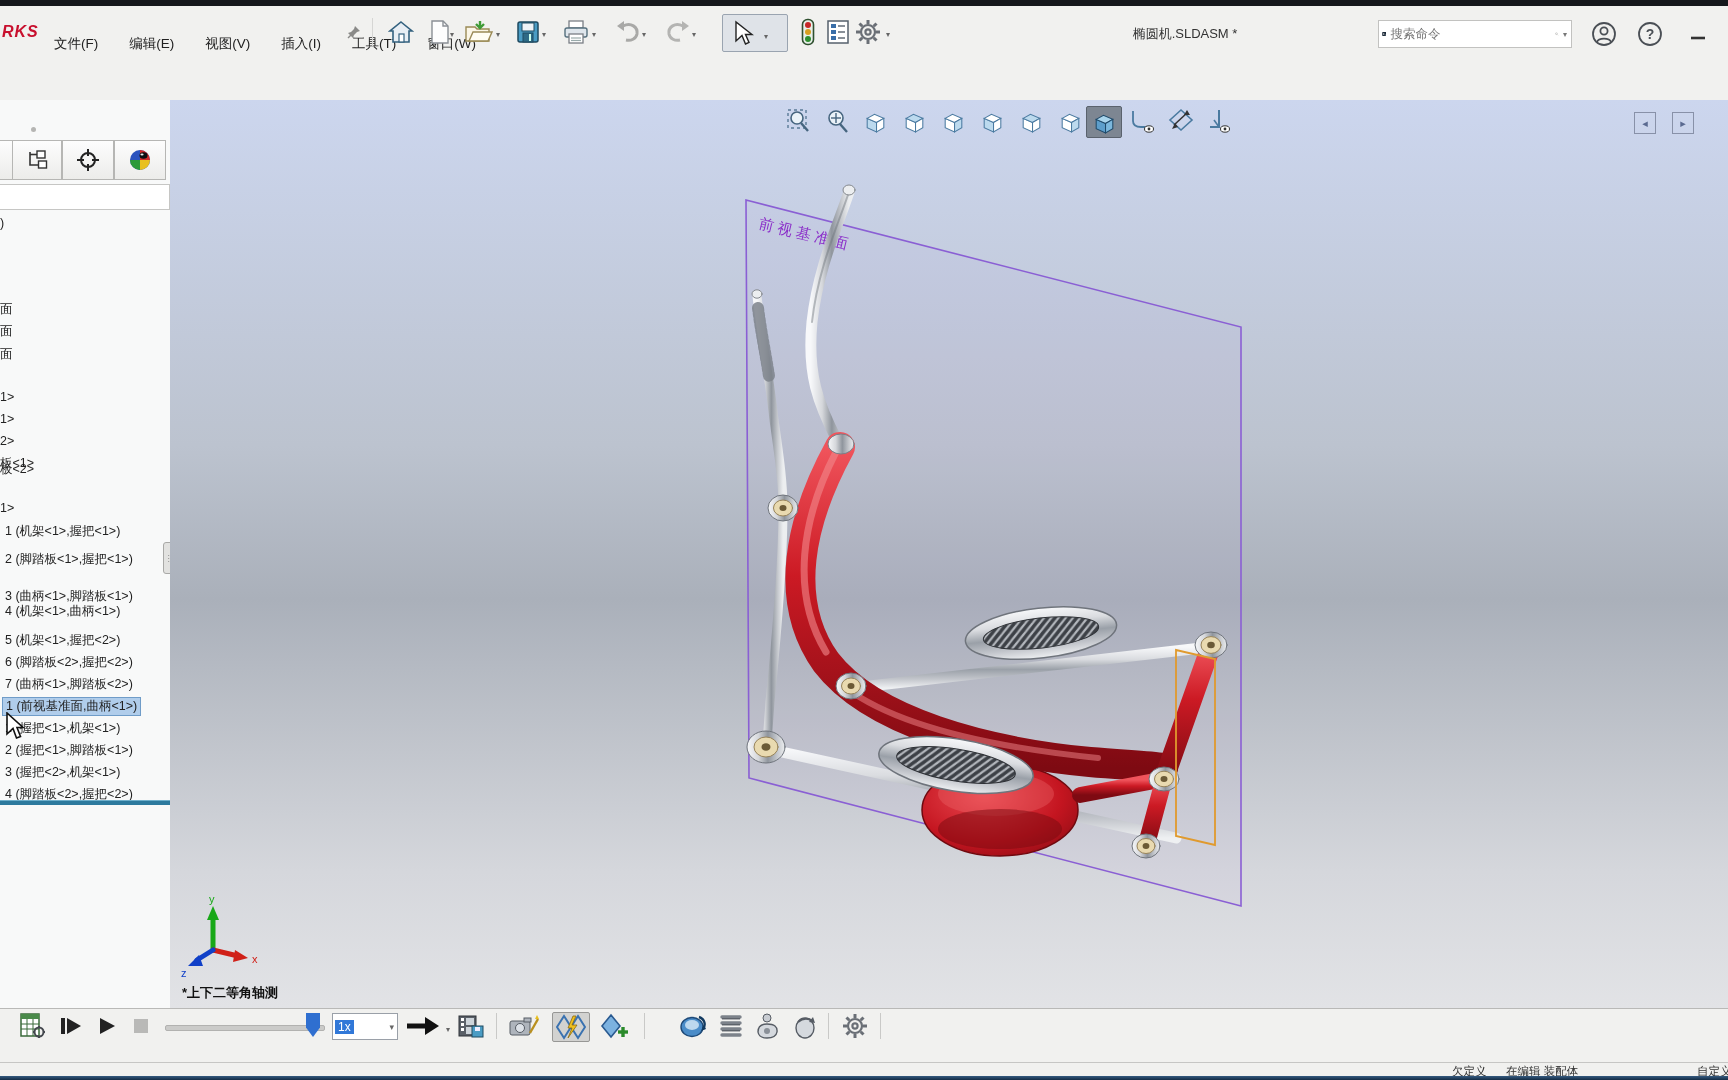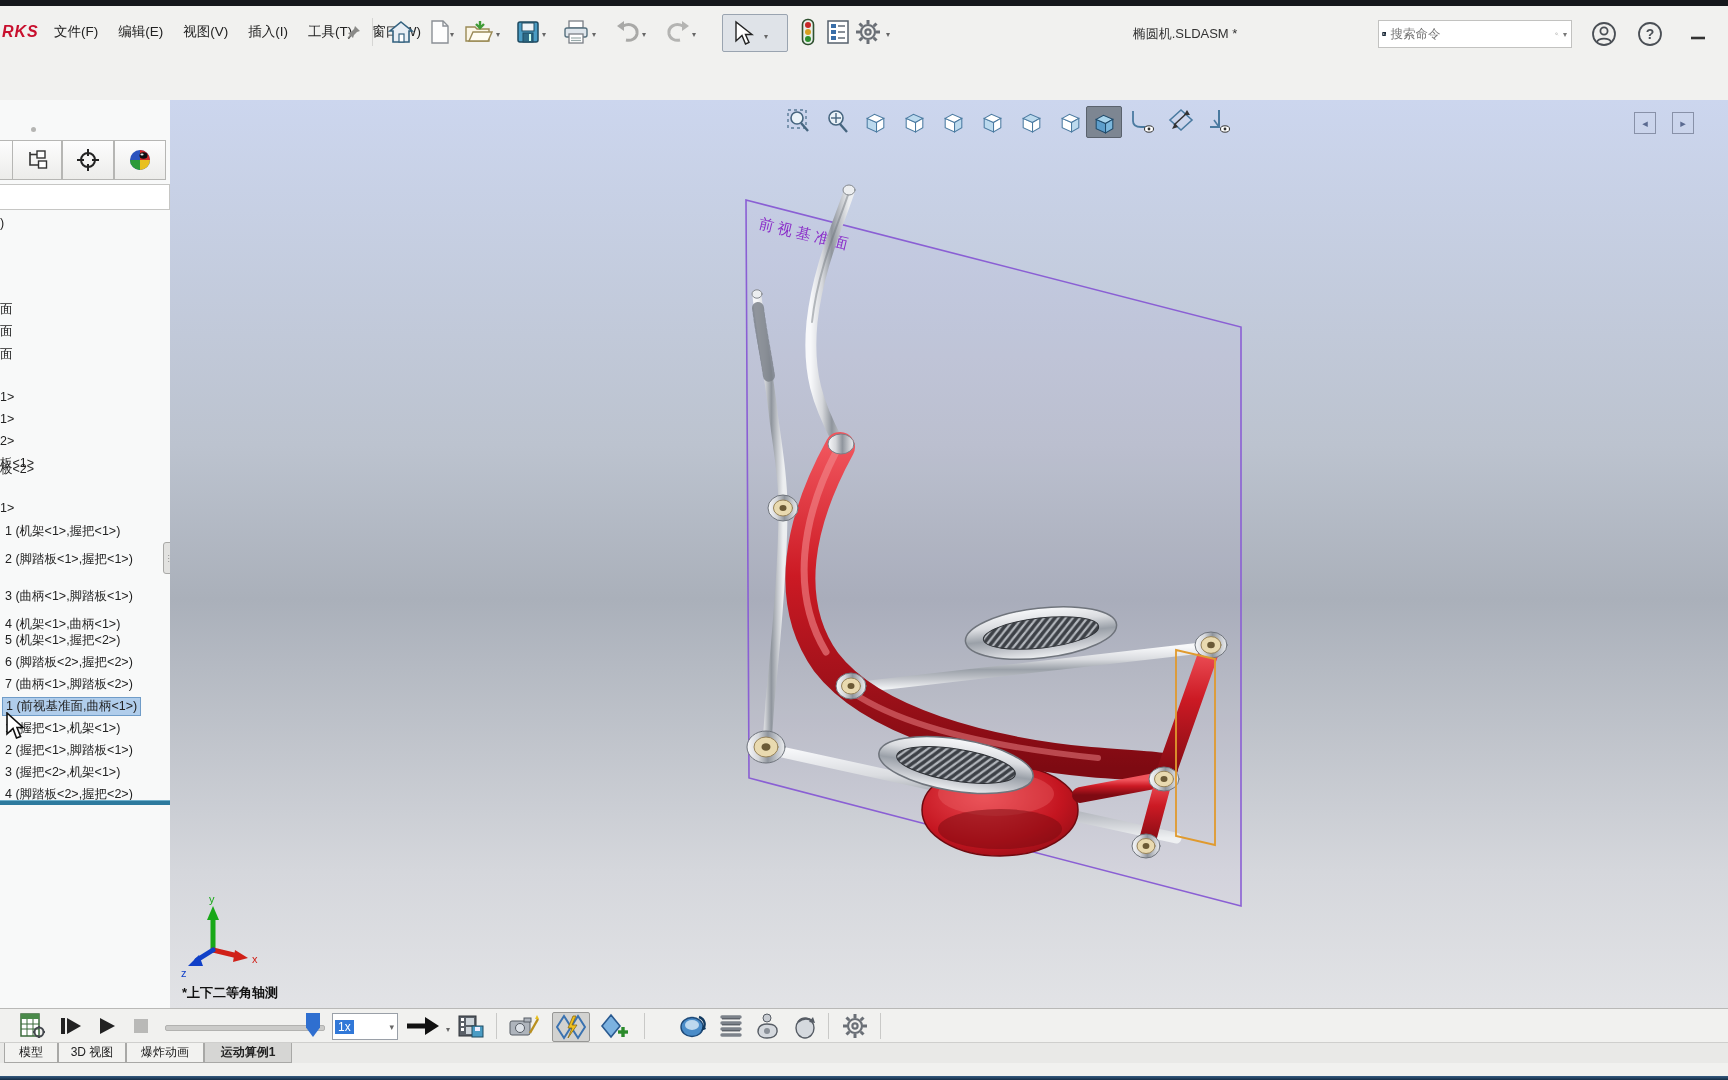--- a/index.html
+++ b/index.html
@@ -3,21 +3,21 @@
 <meta charset="utf-8">
 <style>
   html,body{margin:0;padding:0;background:#888;}
   #app{position:relative;width:1728px;height:1080px;overflow:hidden;background:#f1f1ef;
        font-family:"Liberation Sans","DejaVu Sans",sans-serif;-webkit-font-smoothing:antialiased;}
   .abs{position:absolute;}
   
   #topstrip{left:0;top:0;width:1728px;height:6px;background:#15181c;}
   #menubar{left:0;top:6px;width:1728px;height:52px;background:#f1f1ef;border-bottom:1px solid #cfcfcd;}
   #logo{left:2px;top:17px;font-size:16px;font-weight:bold;font-style:italic;color:#c8102e;letter-spacing:1px;}
-  #menus{left:44px;top:0;height:52px;display:flex;align-items:center;gap:0;}
+  #menus{left:44px;top:12px;height:52px;display:flex;align-items:center;gap:11px;}
   .menu{font-size:13.5px;color:#222;padding:5px 10px;cursor:default;white-space:nowrap;}
   .tbico{position:absolute;top:10px;width:32px;height:32px;display:flex;align-items:center;justify-content:center;}
   .drop{position:absolute;top:24px;font-size:8px;color:#666;}
   .vsep{position:absolute;top:12px;width:1px;height:28px;background:#d6d6d4;}
   #selectbox{position:absolute;left:722px;top:8px;width:64px;height:36px;border:1px solid #9aa4b0;background:#dfe3e8;border-radius:2px;}
   #title{left:1090px;top:19px;width:190px;text-align:center;font-size:13px;color:#333;white-space:nowrap;}
   #searchbox{left:1378px;top:14px;width:192px;height:26px;background:#fff;border:1px solid #c2c2c0;display:flex;align-items:center;}
   #searchbox input{border:none;outline:none;flex:1;font-size:12.5px;color:#444;font-family:inherit;background:transparent;padding:0 4px;}
   .winbtn{position:absolute;top:14px;width:28px;height:28px;display:flex;align-items:center;justify-content:center;color:#555;}
   
@@ -265,21 +265,21 @@
     <div class="treerow" style="top:288px">1&gt;</div>
     <div class="treerow" style="top:310px">1&gt;</div>
     <div class="treerow" style="top:332px">2&gt;</div>
     <div class="treerow" style="top:354px">板&lt;1&gt;</div>
     <div class="treerow" style="top:360px">板&lt;2&gt;</div>
     <div class="treerow" style="top:399px">1&gt;</div>
 
     <div class="materow" style="top:422px">1 (机架&lt;1&gt;,握把&lt;1&gt;)</div>
     <div class="materow" style="top:450px">2 (脚踏板&lt;1&gt;,握把&lt;1&gt;)</div>
     <div class="materow" style="top:487px">3 (曲柄&lt;1&gt;,脚踏板&lt;1&gt;)</div>
-    <div class="materow" style="top:515px">4 (机架&lt;1&gt;,曲柄&lt;1&gt;)</div>
+    <div class="materow" style="top:502px">4 (机架&lt;1&gt;,曲柄&lt;1&gt;)</div>
     <div class="materow" style="top:531px">5 (机架&lt;1&gt;,握把&lt;2&gt;)</div>
     <div class="materow" style="top:553px">6 (脚踏板&lt;2&gt;,握把&lt;2&gt;)</div>
     <div class="materow" style="top:575px">7 (曲柄&lt;1&gt;,脚踏板&lt;2&gt;)</div>
     <div class="materow sel" style="top:597px">1 (前视基准面,曲柄&lt;1&gt;)</div>
     <div class="materow" style="top:619px">1 (握把&lt;1&gt;,机架&lt;1&gt;)</div>
     <div class="materow" style="top:641px">2 (握把&lt;1&gt;,脚踏板&lt;1&gt;)</div>
     <div class="materow" style="top:663px">3 (握把&lt;2&gt;,机架&lt;1&gt;)</div>
     <div class="materow" style="top:685px">4 (脚踏板&lt;2&gt;,握把&lt;2&gt;)</div>
 
     <div class="abs" id="rollback"></div>
@@ -658,22 +658,21 @@
               <line x1="19.7" y1="19.7" x2="22.5" y2="22.5"></line>
               <line x1="5.5" y1="22.5" x2="8.3" y2="19.7"></line>
               <line x1="19.7" y1="8.3" x2="22.5" y2="5.5"></line>
             </g>
           </g>
         </svg>
     </div>
     <div class="msep" style="left:880px"></div>
   </div>
 
-  <div class="abs" id="tabsrow">
-    <div class="stab" style="margin-left:4px;min-width:36px">模型</div>
-    <div class="stab" style="min-width:50px">3D 视图</div>
-    <div class="stab" style="min-width:60px">爆炸动画</div>
-    <div class="stab active" style="min-width:70px">运动算例1</div>
+
+  <div class="abs" id="statusbar">
+    <span class="abs" style="left:1452px;top:1px">欠定义</span>
+    <span class="abs" style="left:1506px;top:1px">在编辑 装配体</span>
+    <span class="abs" style="left:1697px;top:1px;width:31px;overflow:hidden;white-space:nowrap">自定义</span>
   </div>
-
   <div class="abs" id="bottomedge"></div>
 
 </div>
 
 </body></html>

